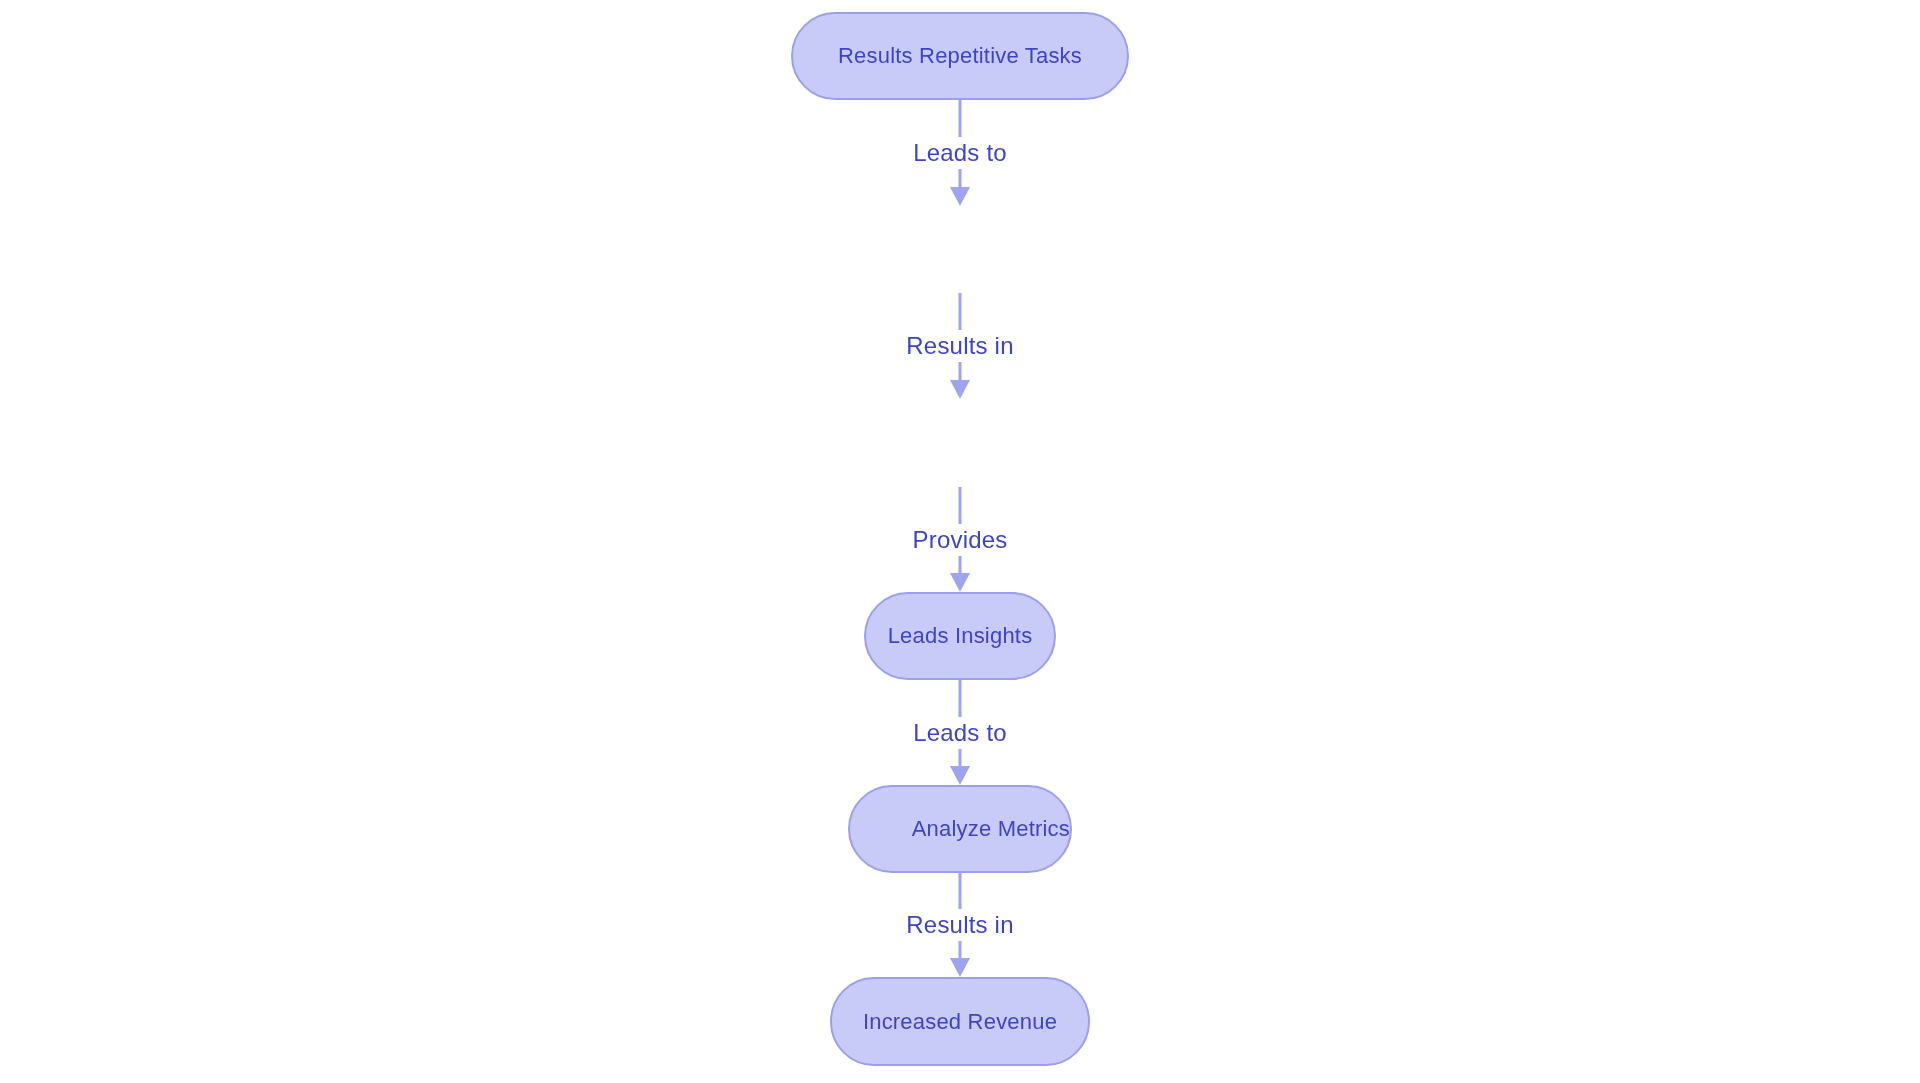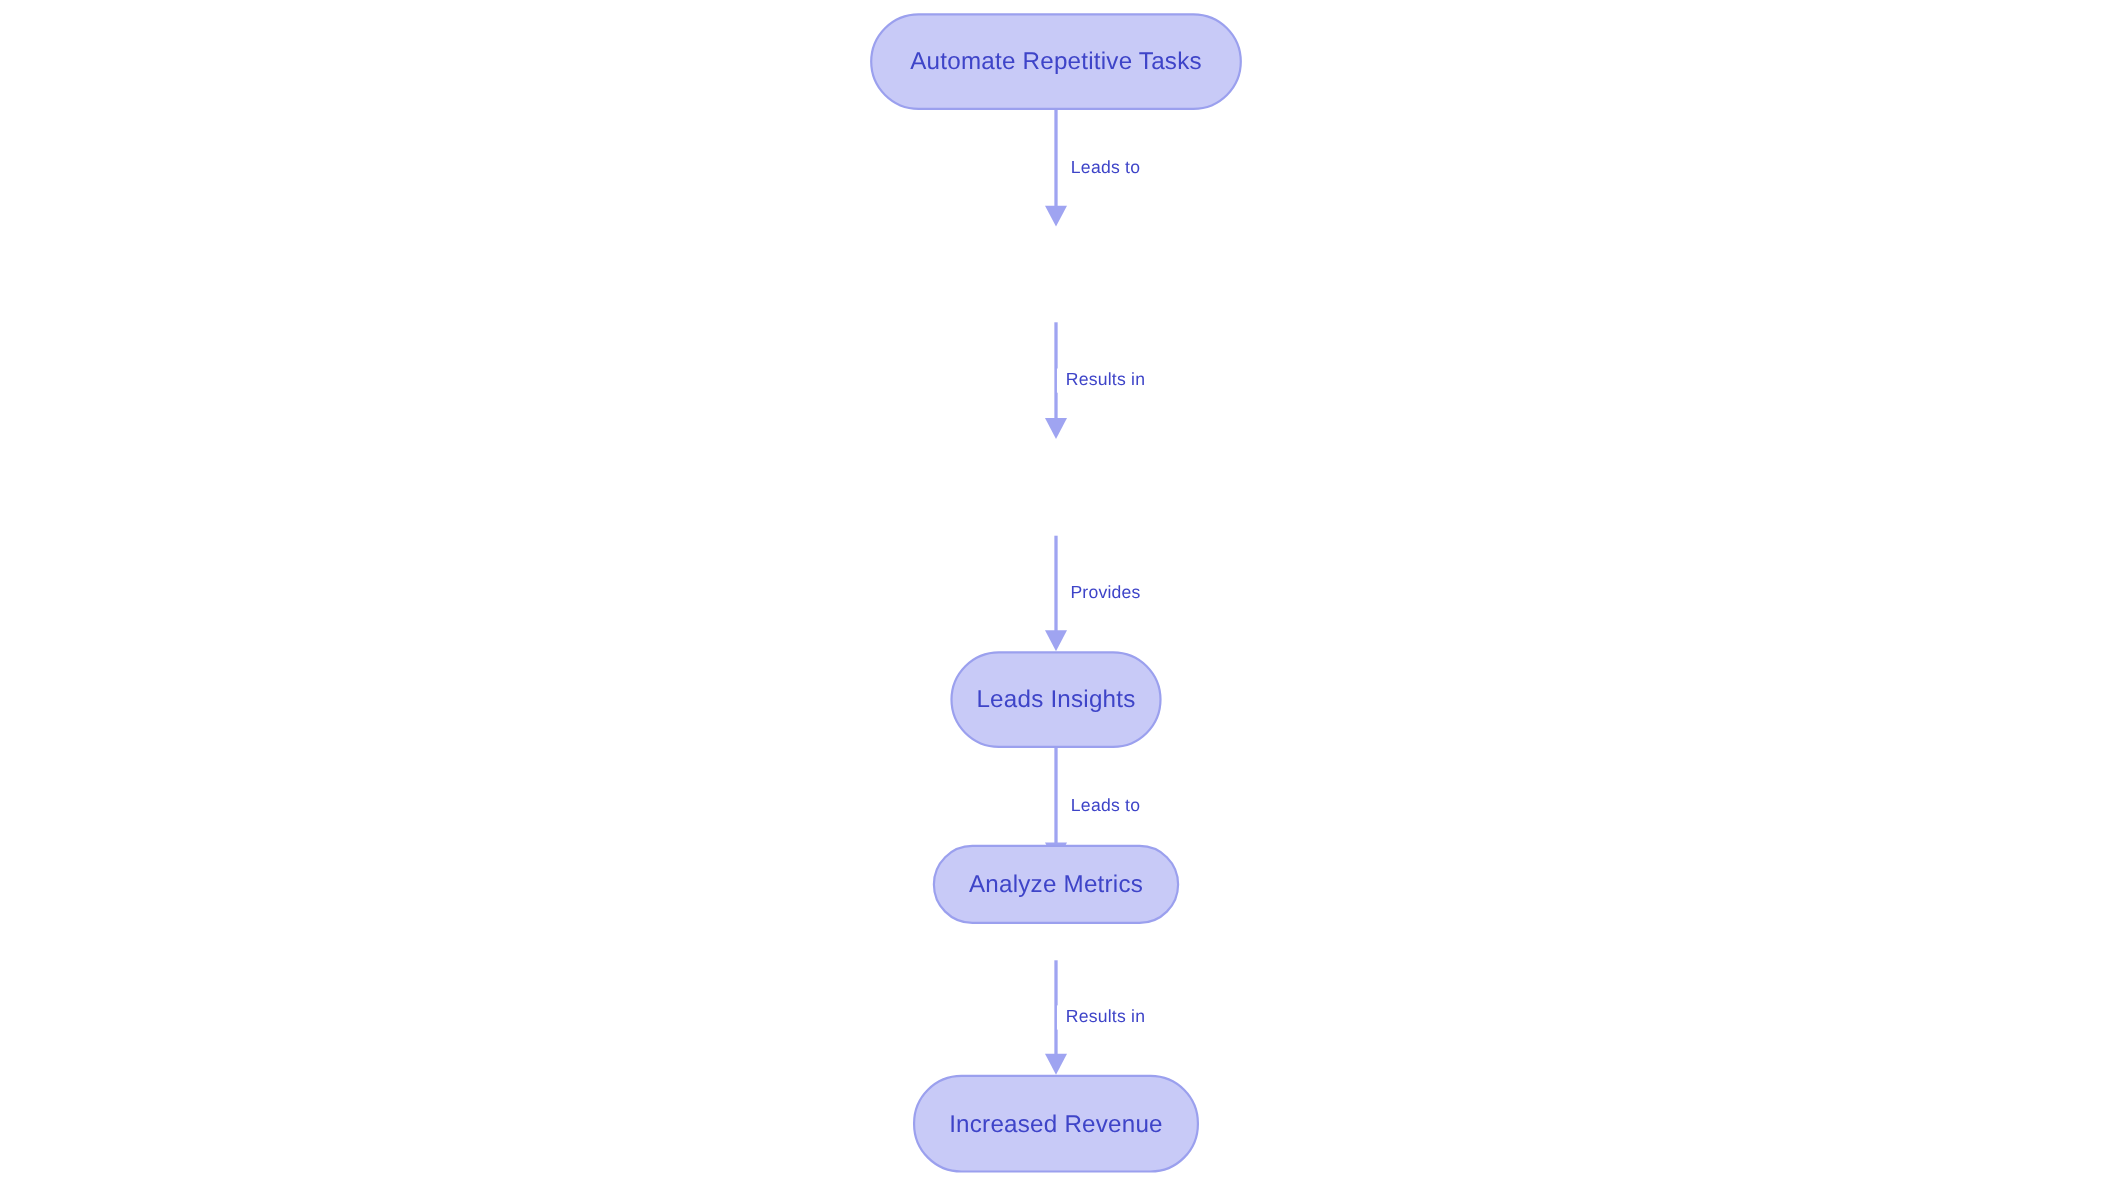--- a/index.html
+++ b/index.html
@@ -39,51 +39,50 @@
     color: var(--node-text);
     font-size: 22px;
     letter-spacing: 0.2px;
     white-space: nowrap;
   }
   .edge-label {
     position: absolute;
     transform: translate(-50%, -50%);
     background: var(--label-bg);
     color: var(--edge-text);
-    font-size: 16px;
+    font-size: 24px;
     letter-spacing: 0.2px;
     padding: 2px 8px;
     white-space: nowrap;
-    margin-left: 45px;
   }
 </style>
 </head>
 <body>
 
 <div id="stage">
   <svg id="edge-layer" xmlns="http://www.w3.org/2000/svg">
       <line x1="960" x2="960" y1="100" y2="191" stroke="#9fa4f1" stroke-width="3"></line>
       <path d="M 950 187 L 970 187 L 960 206 Z" fill="#9fa4f1"></path>
       <line x1="960" x2="960" y1="293" y2="384" stroke="#9fa4f1" stroke-width="3"></line>
       <path d="M 950 380 L 970 380 L 960 399 Z" fill="#9fa4f1"></path>
       <line x1="960" x2="960" y1="487" y2="577" stroke="#9fa4f1" stroke-width="3"></line>
       <path d="M 950 573 L 970 573 L 960 592 Z" fill="#9fa4f1"></path>
       <line x1="960" x2="960" y1="680" y2="770" stroke="#9fa4f1" stroke-width="3"></line>
       <path d="M 950 766 L 970 766 L 960 785 Z" fill="#9fa4f1"></path>
       <line x1="960" x2="960" y1="873" y2="962" stroke="#9fa4f1" stroke-width="3"></line>
       <path d="M 950 958 L 970 958 L 960 977 Z" fill="#9fa4f1"></path>
     </svg>
 
 <div class="node" style="left: 791px; top: 12px; width: 338px; height: 88px;">
-      <span>Automate Repetitive Tasks</span>
+      <span>Results Repetitive Tasks</span>
     </div>
     <div class="node" style="left: 864px; top: 592px; width: 192px; height: 88px;">
       <span>Leads Insights</span>
     </div>
-    <div class="node" style="left: 848px; top: 768px; width: 224px; height: 72px;">
+    <div class="node" style="left: 848px; top: 785px; width: 224px; height: 88px; justify-content: flex-end;">
       <span>Analyze Metrics</span>
     </div>
     <div class="node" style="left: 830px; top: 977px; width: 260px; height: 89px;">
       <span>Increased Revenue</span>
     </div>
     <div class="edge-label" style="left: 960px; top: 153px;">Leads to</div>
     <div class="edge-label" style="left: 960px; top: 346px;">Results in</div>
     <div class="edge-label" style="left: 960px; top: 539.5px;">Provides</div>
     <div class="edge-label" style="left: 960px; top: 732.5px;">Leads to</div>
     <div class="edge-label" style="left: 960px; top: 925px;">Results in</div>

